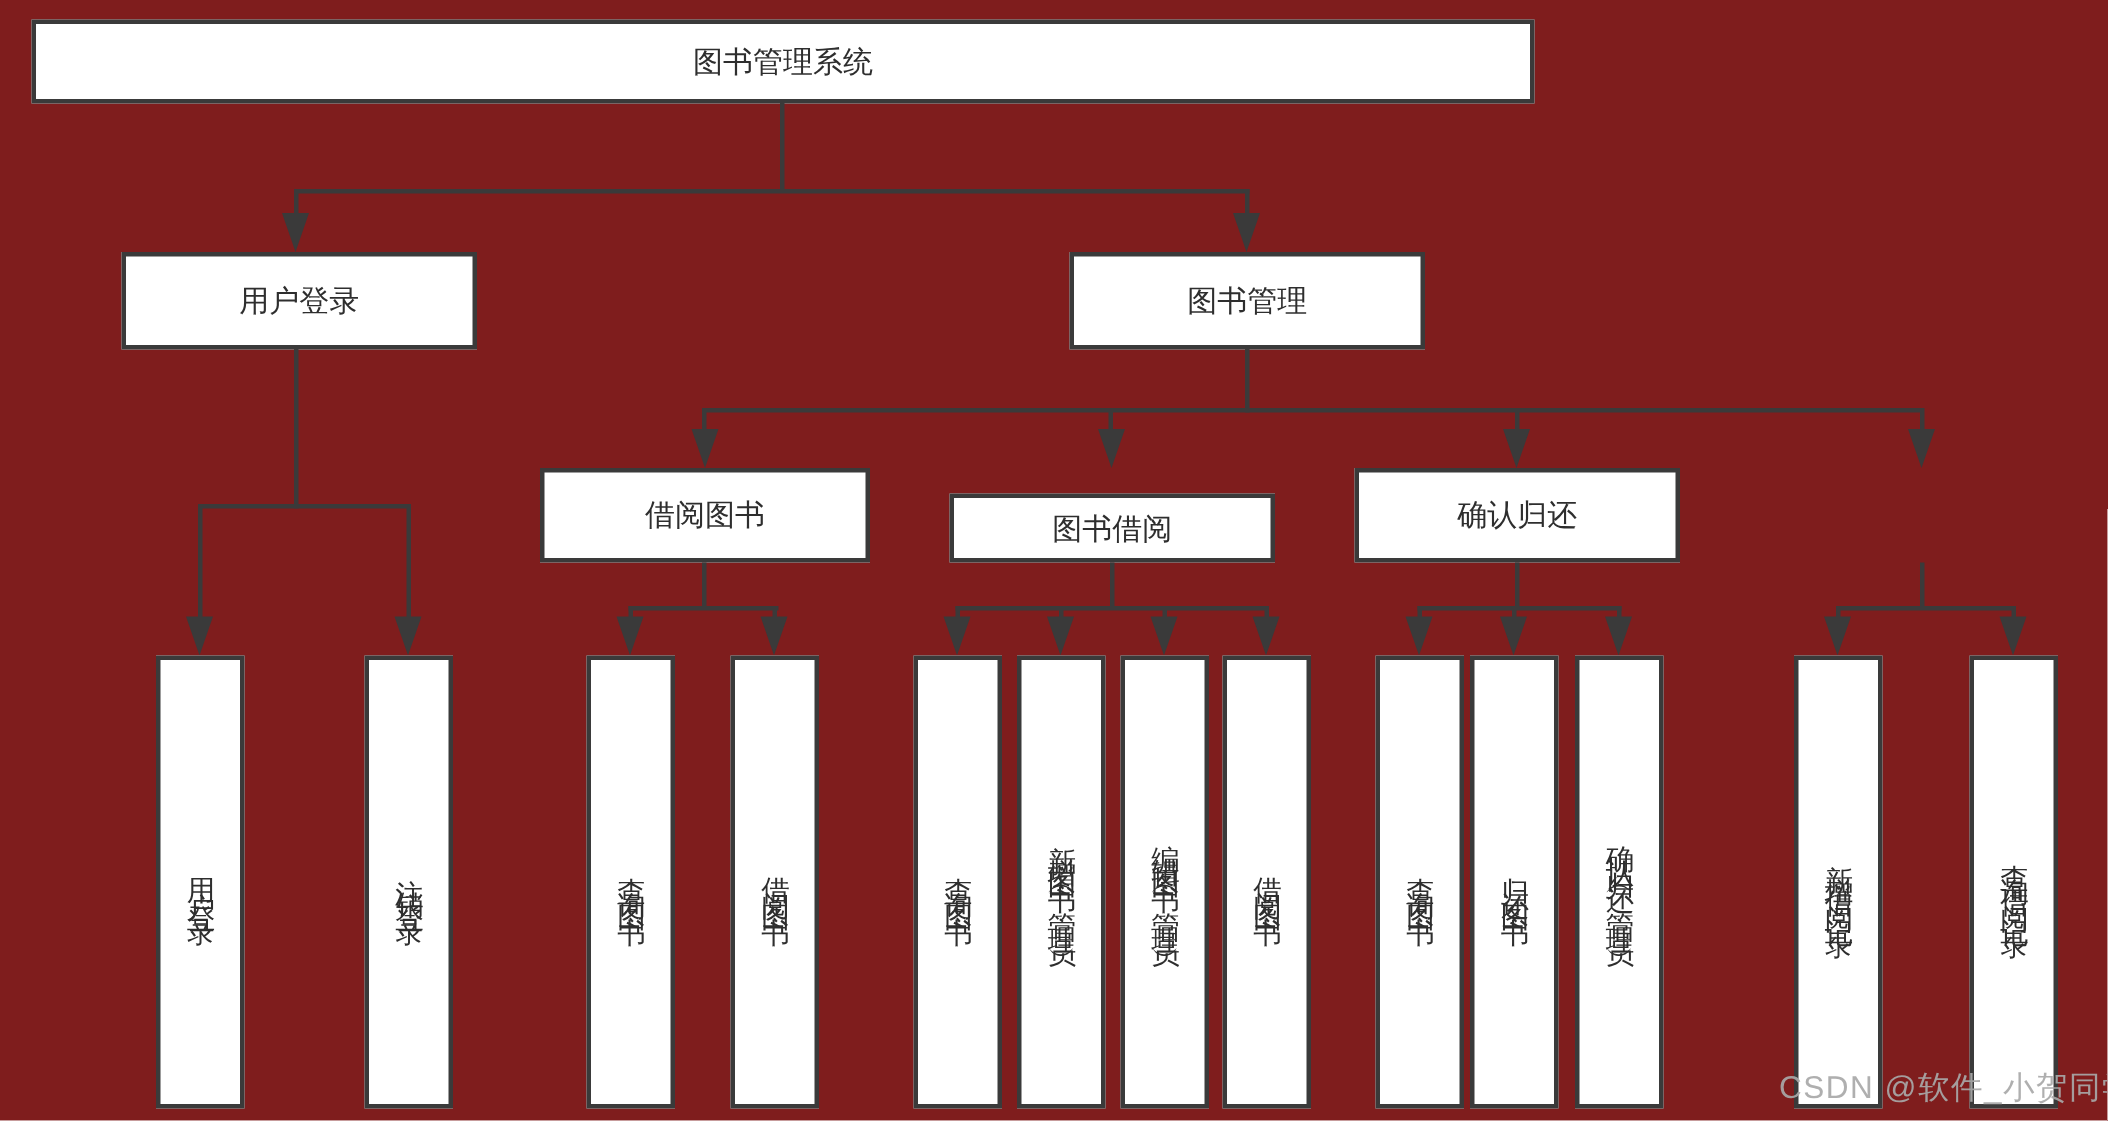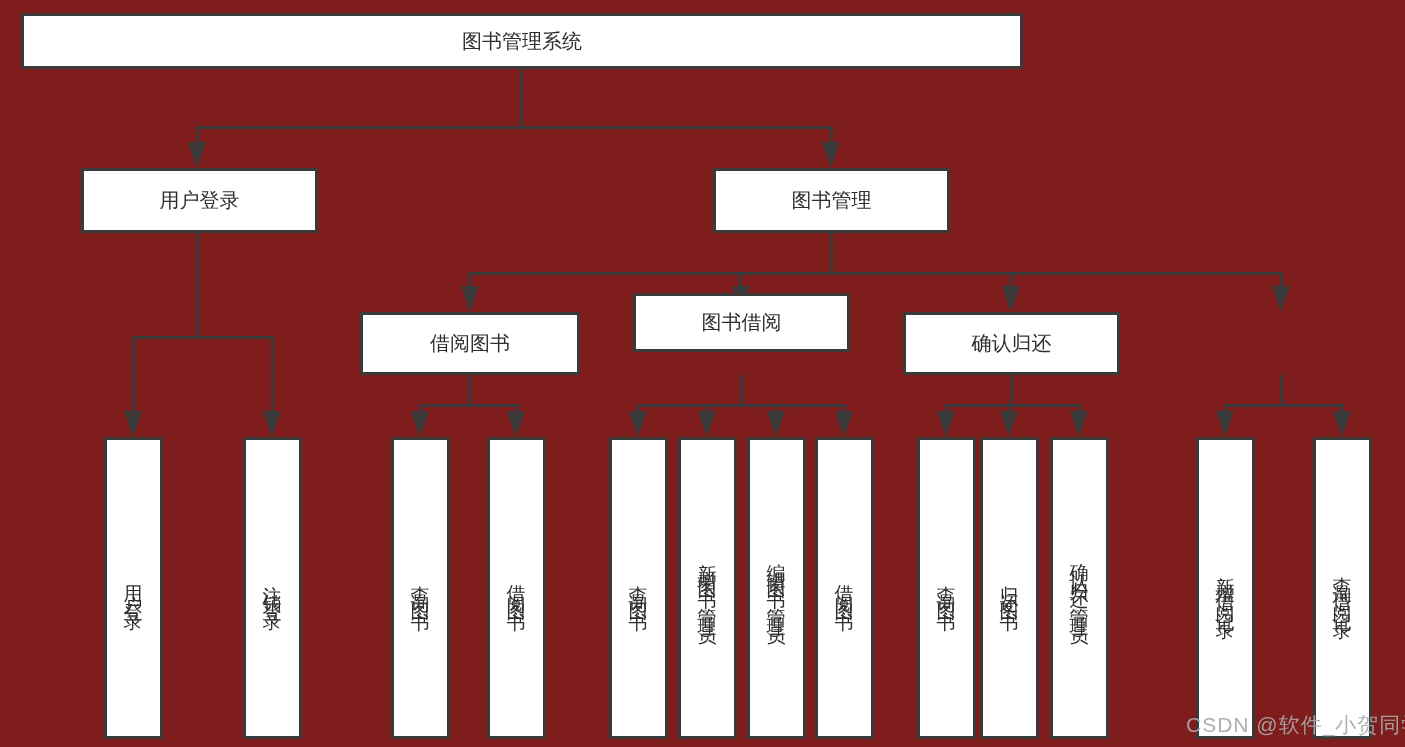--- a/index.html
+++ b/index.html
@@ -71,21 +71,21 @@
   <div class="vline" style="left:739px;top:272px;height:18px"></div>
   <div class="arrow" style="left:732px;top:286px"></div>
   <div class="vline" style="left:1010px;top:272px;height:18px"></div>
   <div class="arrow" style="left:1002px;top:286px"></div>
   <div class="vline" style="left:1280px;top:272px;height:18px"></div>
   <div class="arrow" style="left:1272px;top:286px"></div>
 
   <div class="hbox" style="left:360px;top:312px;width:220px;height:63px">
     <span>借阅图书</span>
   </div>
-  <div class="hbox" style="left:633px;top:293px;width:217px;height:59px">
+  <div class="hbox" style="left:633px;top:329px;width:217px;height:46px">
     <span>图书借阅</span>
   </div>
   <div class="hbox" style="left:903px;top:312px;width:217px;height:63px">
     <span>确认归还</span>
   </div>
 
   <div class="vline" style="left:468px;top:375px;height:31px"></div>
   <div class="hline" style="left:419px;top:404px;width:100px"></div>
   <div class="vline" style="left:419px;top:404px;height:16px"></div>
   <div class="arrow" style="left:411px;top:411px"></div>

